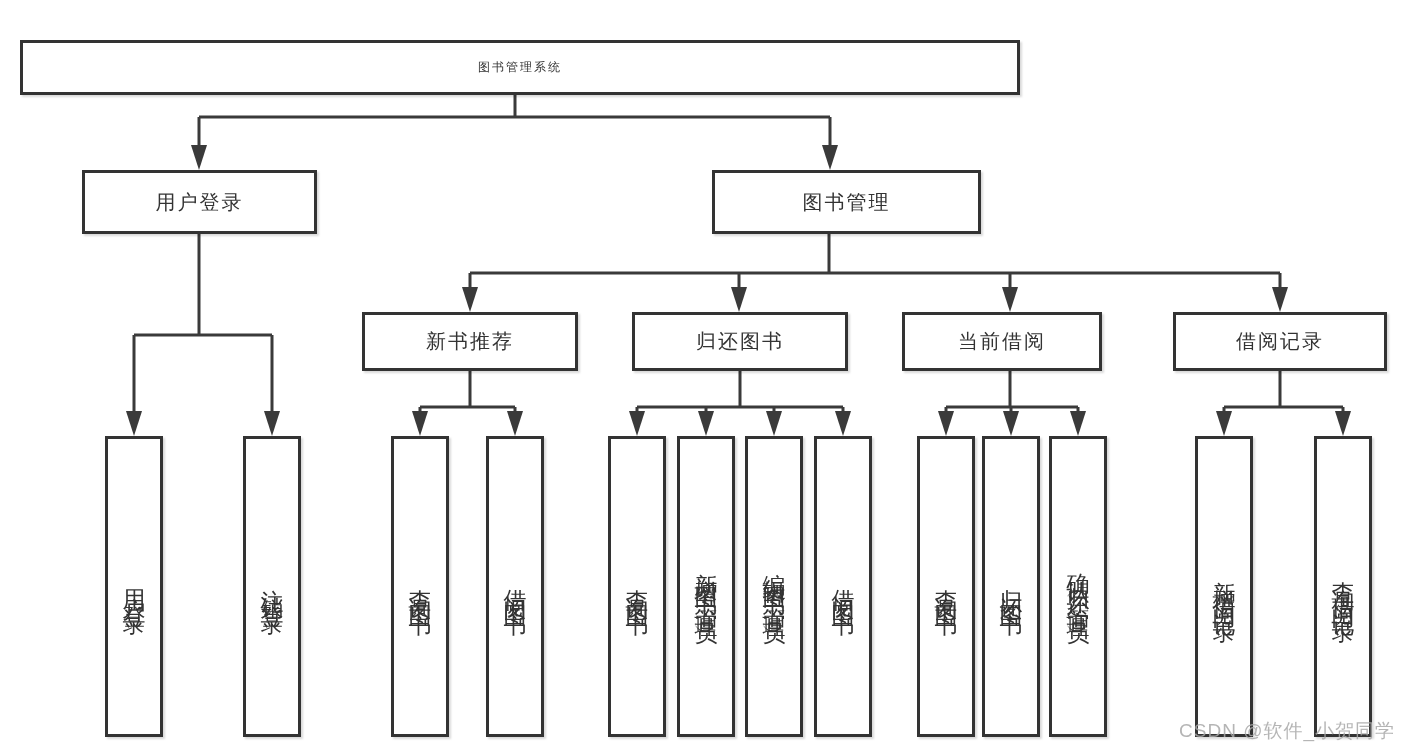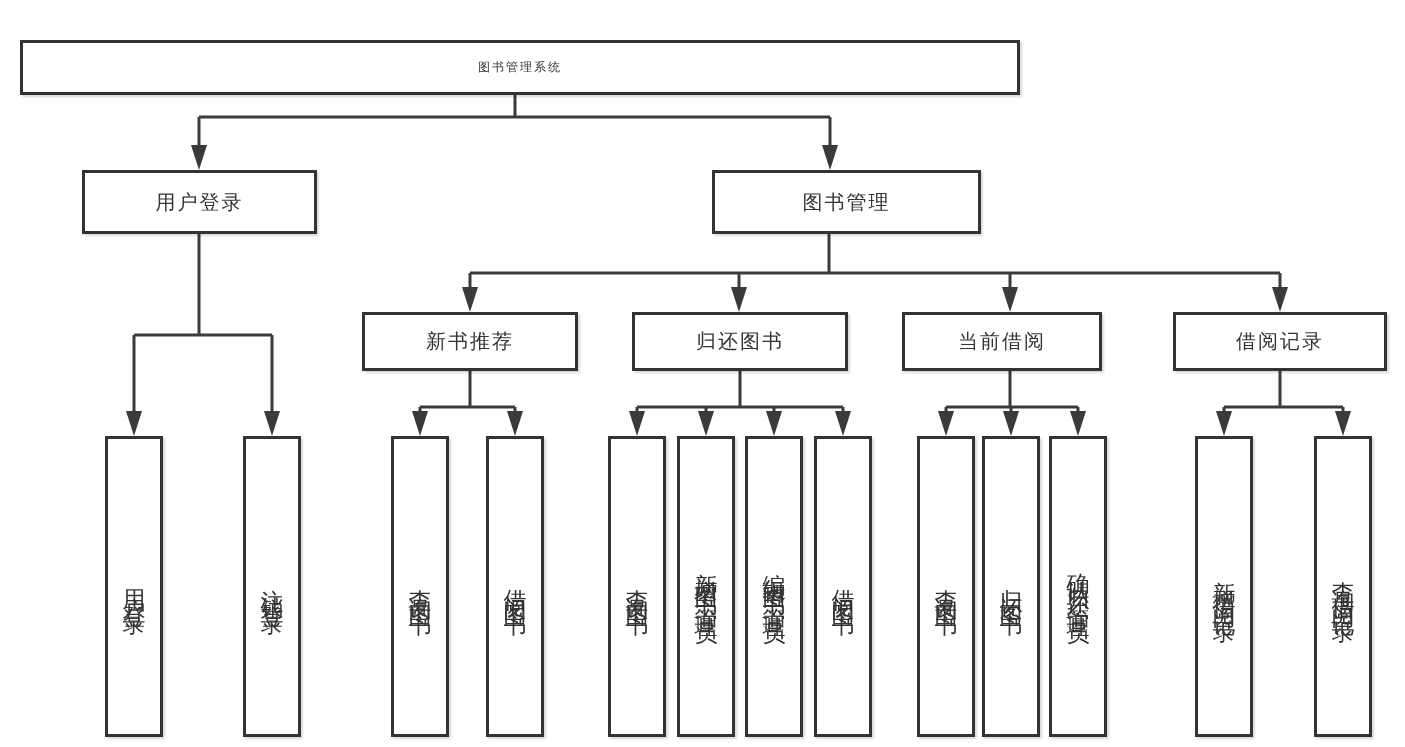--- a/index.html
+++ b/index.html
@@ -91,14 +91,15 @@
   <div class="box vbox" style="left: 745px; letter-spacing: 7px;">编辑图书（管理员）</div>
   <div class="box vbox" style="left: 814px; letter-spacing: 8px;">借阅图书</div>
 
   <div class="box vbox" style="left: 917px; letter-spacing: 8px;">查询图书</div>
   <div class="box vbox" style="left: 982px; letter-spacing: 8px;">归还图书</div>
   <div class="box vbox" style="left: 1049px; letter-spacing: 7px;">确认归还（管理员）</div>
 
   <div class="box vbox" style="left: 1195px; letter-spacing: 8px;">新增借阅记录</div>
   <div class="box vbox" style="left: 1314px; letter-spacing: 8px;">查询借阅记录</div>
 
+  <div class="watermark">CSDN @软件_小贺同学</div>
 
 </div>
 
 </body></html>

